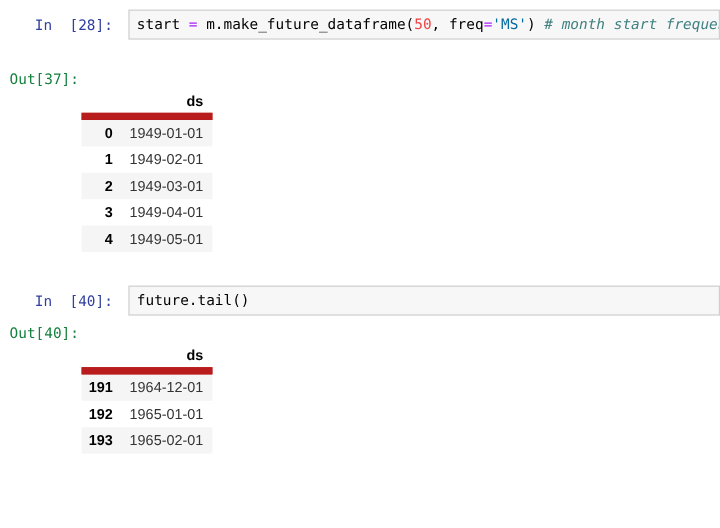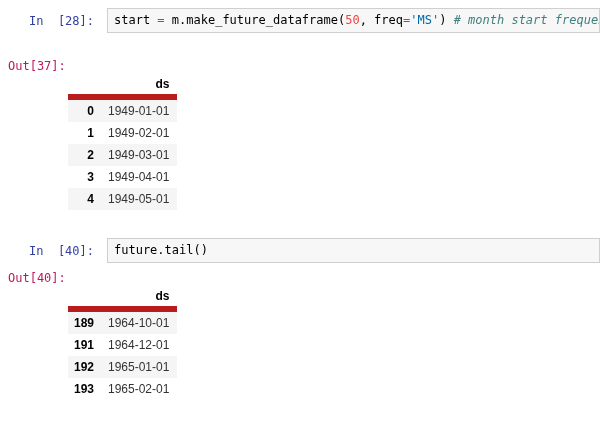--- a/index.html
+++ b/index.html
@@ -27,21 +27,21 @@
   .prompt {
     flex: 0 0 86px;
     box-sizing: border-box;
     padding: 6px 0 0 8px;
     font-family: "DejaVu Sans Mono", "Liberation Mono", monospace;
     font-size: 12px;
     line-height: 14px;
     white-space: pre;
   }
   .in-prompt  { color: #303f9f; }
-  .out-prompt { color: #be185d; }
+  .out-prompt { color: #15803d; }
   .input-box {
     flex: 1 1 auto;
     box-sizing: border-box;
     border: 1px solid #cfcfcf;
     background: #f7f7f7;
     padding: 4px 6px;
     font-family: "DejaVu Sans Mono", "Liberation Mono", monospace;
     font-size: 12px;
     line-height: 15px;
     white-space: pre;
@@ -139,24 +139,20 @@
     <div class="prompt out-prompt">Out[40]:</div>
     <table class="dataframe">
       <thead>
         <tr>
           <th class="idx-head"></th>
           <th>ds</th>
         </tr>
       </thead>
       <tbody>
         <tr>
-          <th>189</th>
-          <td>1964-10-01</td>
-        </tr>
-        <tr>
           <th>191</th>
           <td>1964-12-01</td>
         </tr>
         <tr>
           <th>192</th>
           <td>1965-01-01</td>
         </tr>
         <tr>
           <th>193</th>
           <td>1965-02-01</td>

